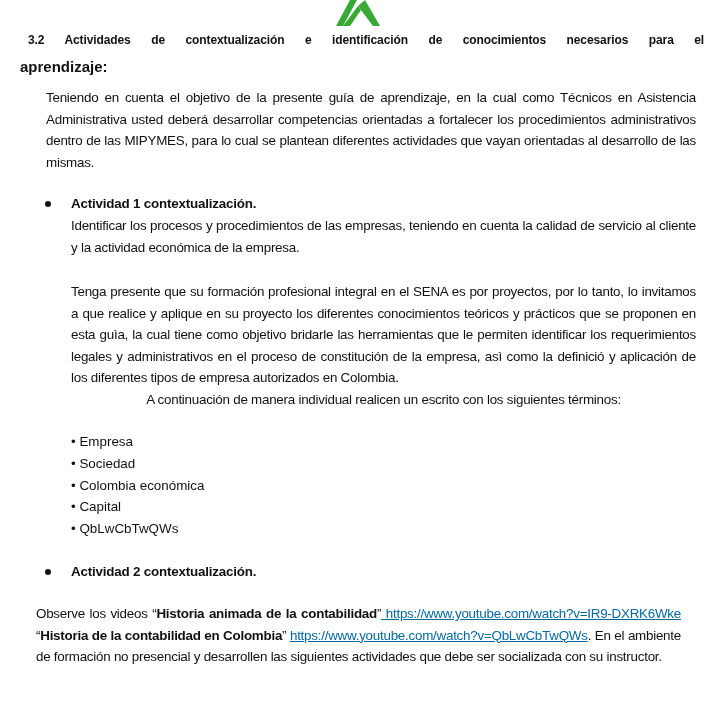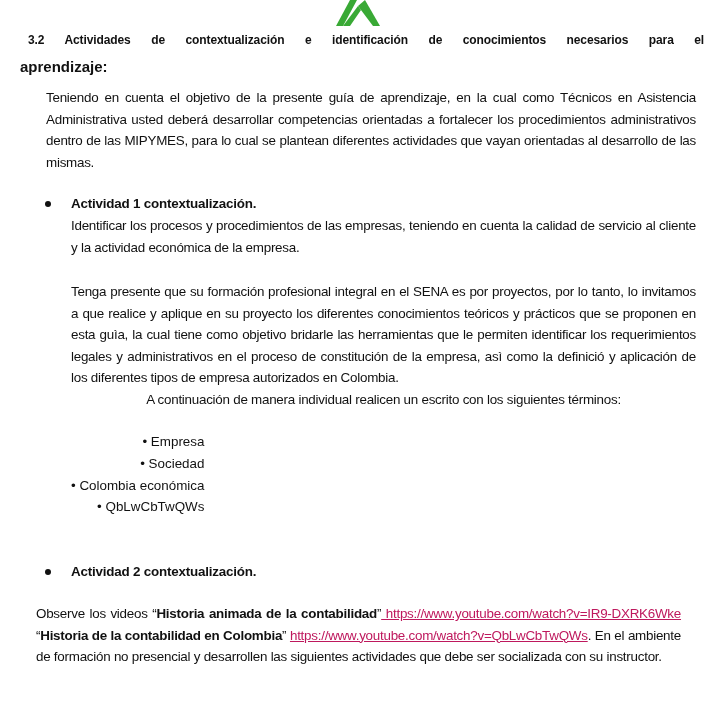--- a/index.html
+++ b/index.html
@@ -23,24 +23,24 @@
     text-align: justify; letter-spacing: -0.25px;
   }
   .p-intro { left: 46px; top: 87px; width: 650px; }
   .bullet-dot {
     position: absolute; width: 6px; height: 6px; border-radius: 50%; background: #111;
   }
   .act-title { position: absolute; font-weight: bold; font-size: 13.4px; line-height: 21.6px; letter-spacing: -0.2px; text-align: center; }
   .p-a1 { left: 71px; top: 215px; width: 625px; }
   .p-a1b { left: 71px; top: 281px; width: 625px; }
   .p-a1c { left: 71px; top: 389px; width: 625px; text-align: center; }
-  .terms { position: absolute; left: 71px; top: 431px; font-size: 13.4px; line-height: 21.8px; text-align: right; }
+  .terms { position: absolute; left: 71px; top: 431px; font-size: 13.4px; line-height: 21.8px; }
   .terms div { white-space: nowrap; }
   .p-obs { left: 36px; top: 603px; width: 645px; }
-  a.link { color: #be185d; text-decoration: underline; }
+  a.link { color: #0369a1; text-decoration: underline; }
   b { font-weight: bold; }
 </style>
 </head>
 <body>
 
 <svg class="logo" viewBox="0 0 52 26">
   <polygon points="4,26 18,0 25,0 11,26" fill="#39a935"></polygon>
   <polygon points="26,6 33,0 48,26 41,26" fill="#39a935"></polygon>
   <polygon points="11,26 26,6 29,10 18,26" fill="#39a935"></polygon>
 </svg>
@@ -53,19 +53,20 @@
 <div class="bullet-dot" style="left:45px; top:201px;"></div>
 <div class="act-title" style="left:71px; top:193px;">Actividad 1 contextualización.</div>
 <div class="para p-a1">Identificar los procesos y procedimientos de las empresas, teniendo en cuenta la calidad de servicio al cliente y la actividad económica de la empresa.</div>
 <div class="para p-a1b">Tenga presente que su formación profesional integral en el SENA es por proyectos, por lo tanto, lo invitamos a que realice y aplique en su proyecto los diferentes conocimientos teóricos y prácticos que se proponen en esta guìa, la cual tiene como objetivo bridarle las herramientas que le permiten identificar los requerimientos legales y administrativos en el proceso de constitución de la empresa, asì como la definició y aplicación de los diferentes tipos de empresa autorizados en Colombia.</div>
 <div class="para p-a1c">A continuación de manera individual realicen un escrito con los siguientes términos:</div>
 
 <div class="terms">
   <div>• Empresa</div>
   <div>• Sociedad</div>
   <div>• Colombia económica</div>
+  <div>• Capital</div>
   <div>• QbLwCbTwQWs</div>
 </div>
 
 <div class="bullet-dot" style="left:45px; top:569px;"></div>
 <div class="act-title" style="left:71px; top:561px;">Actividad 2 contextualización.</div>
 
 <div class="para p-obs"><span>Observe los videos “</span><b>Historia animada de la contabilidad</b><span>”</span><a class="link"> https://www.youtube.com/watch?v=IR9-DXRK6Wke</a><span> “</span><b>Historia de la contabilidad en Colombia</b><span>” </span><a class="link">https://www.youtube.com/watch?v=QbLwCbTwQWs</a><span>. En el ambiente de formación no presencial y desarrollen las siguientes actividades que debe ser socializada con su instructor.</span></div>
 
 </body></html>

